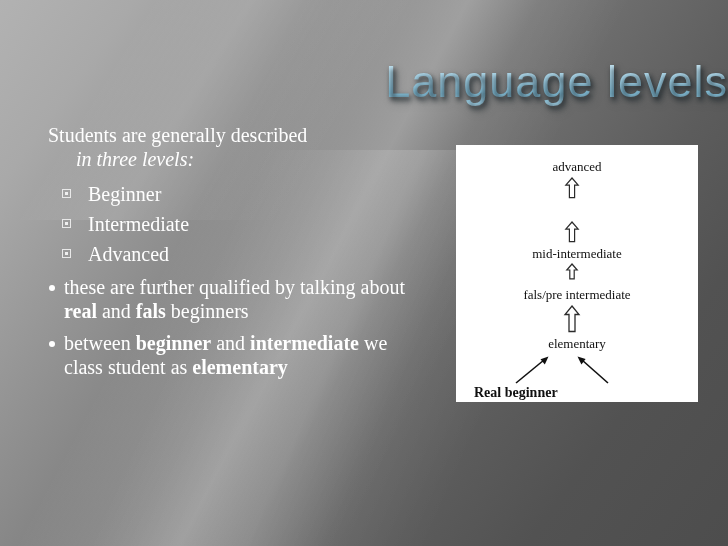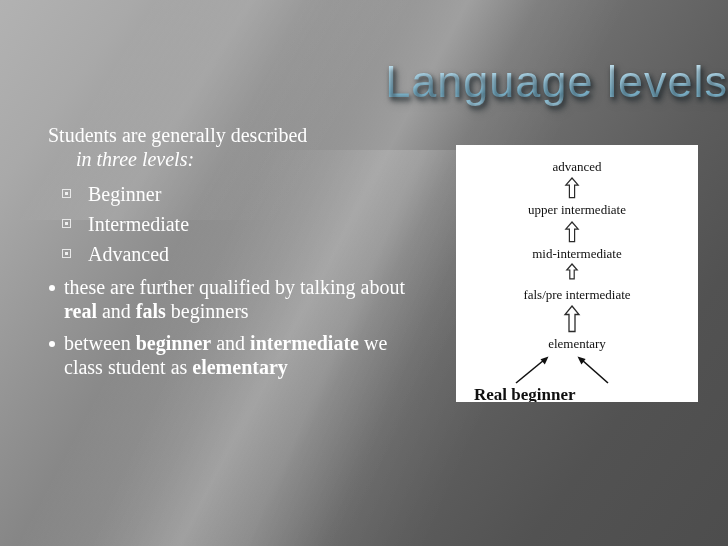--- a/index.html
+++ b/index.html
@@ -223,21 +223,20 @@
   </div>
 
   <div id="diagram">
     <div class="dg-label" style="top:14px;font-size:13px;">advanced</div>
     <div class="dg-arrow" style="left:108px;top:32px;">
       <svg width="16" height="22" viewBox="0 0 16 22" aria-hidden="true">
         <path d="M8 1 L14.2 8.2 L10.6 8.2 L10.6 20.6 L5.4 20.6 L5.4 8.2 L1.8 8.2 Z" fill="#ffffff" stroke="#2b2b2b" stroke-width="1.2" stroke-linejoin="miter"></path>
       </svg>
     </div>
 
-    <div class="dg-label" style="top:57px;font-size:13px;">upper intermediate</div>
     <div class="dg-arrow" style="left:108px;top:76px;">
       <svg width="16" height="22" viewBox="0 0 16 22" aria-hidden="true">
         <path d="M8 1 L14.2 8.2 L10.6 8.2 L10.6 20.6 L5.4 20.6 L5.4 8.2 L1.8 8.2 Z" fill="#ffffff" stroke="#2b2b2b" stroke-width="1.2" stroke-linejoin="miter"></path>
       </svg>
     </div>
 
     <div class="dg-label" style="top:101px;font-size:13px;">mid-intermediate</div>
     <div class="dg-arrow" style="left:109px;top:118px;">
       <svg width="14" height="17" viewBox="0 0 14 17" aria-hidden="true">
         <path d="M7 1 L12.2 7 L9.2 7 L9.2 15.8 L4.8 15.8 L4.8 7 L1.8 7 Z" fill="#ffffff" stroke="#2b2b2b" stroke-width="1.2" stroke-linejoin="miter"></path>
@@ -257,17 +256,17 @@
       <g>
         <line x1="60" y1="238" x2="88" y2="215" stroke="#101010" stroke-width="1.6"></line>
         <path d="M92.5 211.5 L84.5 214.2 L88.8 219.4 Z" fill="#101010"></path>
       </g>
       <g>
         <line x1="152" y1="238" x2="126" y2="215" stroke="#101010" stroke-width="1.6"></line>
         <path d="M121.5 211.5 L129.6 214.0 L125.4 219.4 Z" fill="#101010"></path>
       </g>
     </svg>
 
-    <div class="dg-sub" style="left:18px;top:240px;font-size:17px;">Real beginner</div>
+    <div class="dg-sub" style="left:18px;top:240px;font-size:14px;">Real beginner</div>
     <div class="dg-sub" style="left:140px;top:256px;font-size:15px;">Fals beginner</div>
   </div>
 
 </div>
 
 </body></html>

